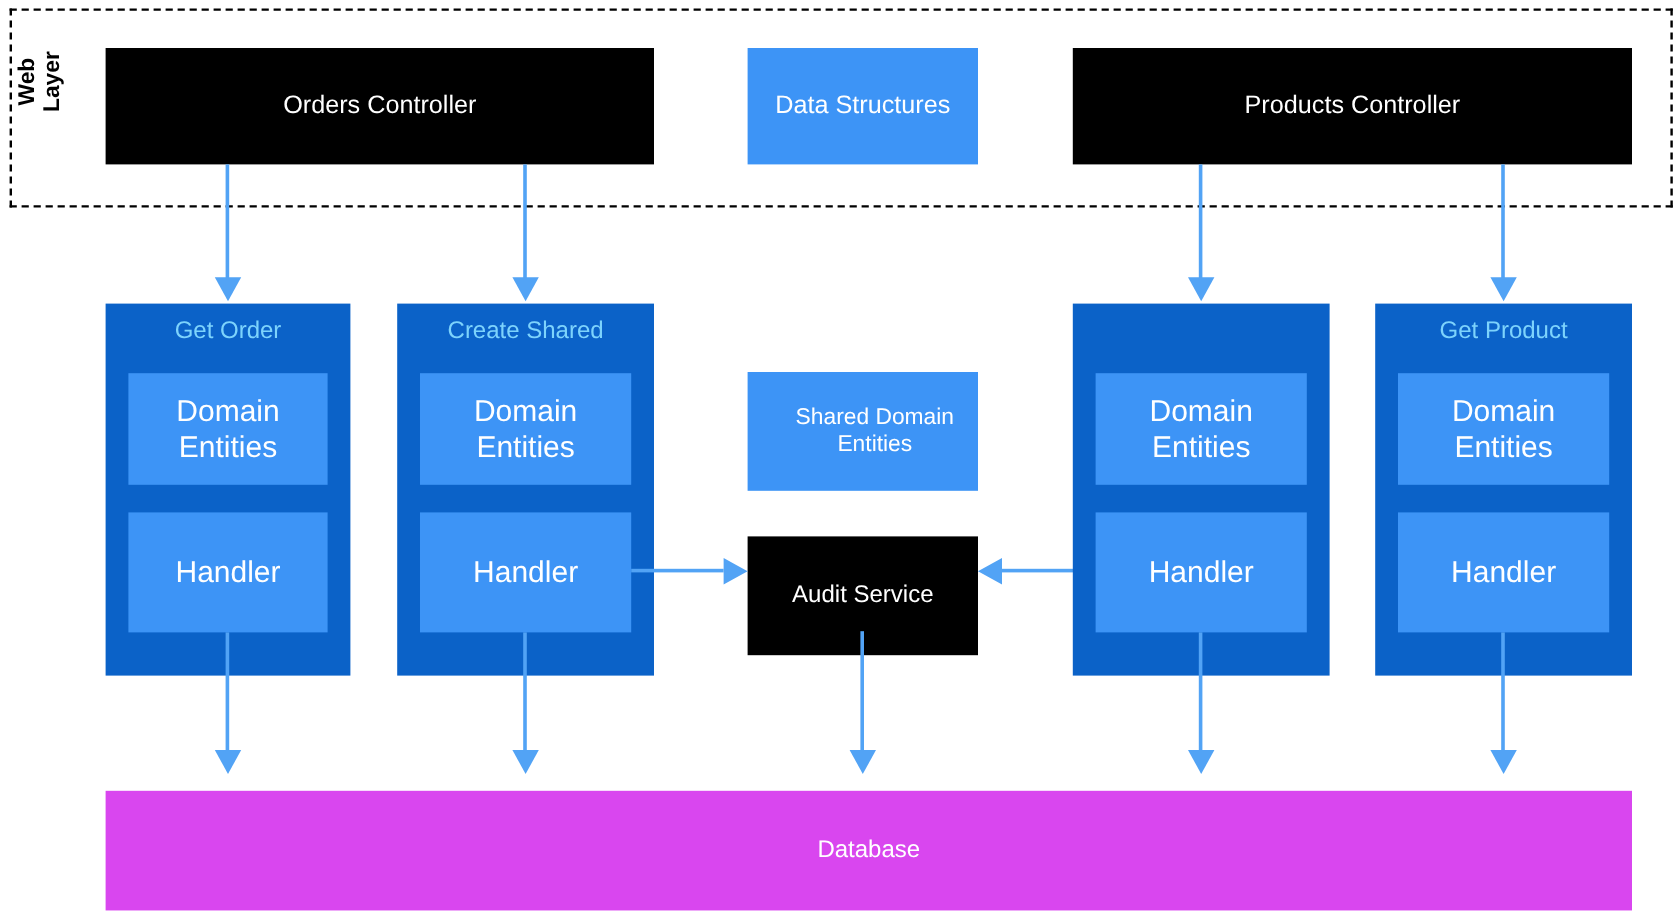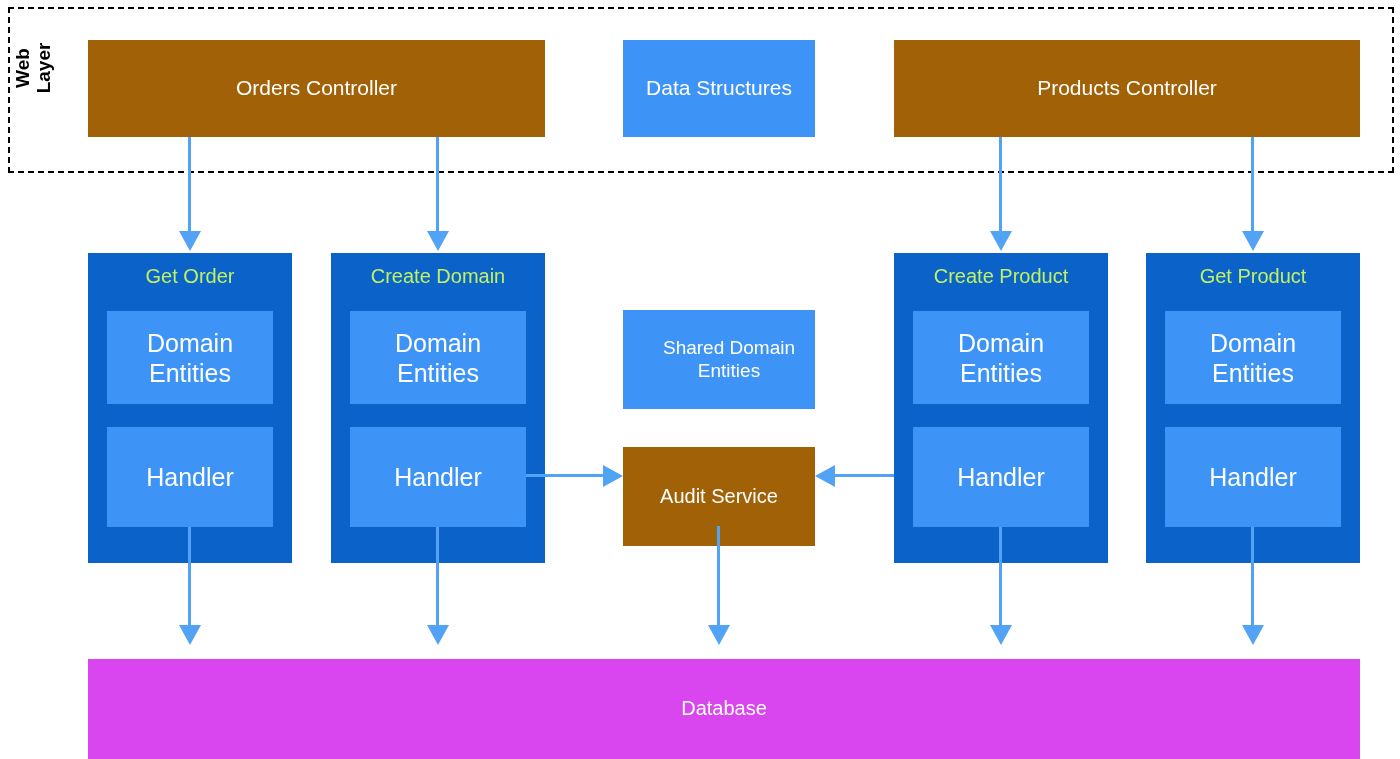--- a/index.html
+++ b/index.html
@@ -50,38 +50,38 @@
   
   .node {
     display: flex;
     align-items: center;
     justify-content: center;
     text-align: center;
     color: #ffffff;
     line-height: 1.18;
     white-space: pre-line;
   }
-  .node-dark  { background: #a16207; }
+  .node-dark  { background: #000000; }
   .node-light { background: #3d94f6; }
   .node-green { background: #d946ef; }
 
   .controller { font-size: 21px; }
   .db-label   { font-size: 20px; }
 
   
   .usecase {
     background: #0b62c8;
   }
   .usecase-title {
     position: absolute;
     left: 0;
     top: 12px;
     width: 100%;
     text-align: center;
-    color: #bef264;
+    color: #7dd3fc;
     font-size: 20px;
   }
   .inner-box {
     position: absolute;
     background: #3d94f6;
     color: #ffffff;
     display: flex;
     align-items: center;
     justify-content: center;
     text-align: center;
@@ -151,39 +151,38 @@
   <div class="abs arrow-down" style="left:1242px; top:231px;"></div>
 
   <div class="abs usecase" style="left:88px; top:253px; width:204px; height:310px;">
     <div class="usecase-title">Get Order</div>
     <div class="inner-box" style="left:19px; top:58px; width:166px; height:93px;">Domain
 Entities</div>
     <div class="inner-box" style="left:19px; top:174px; width:166px; height:100px;">Handler</div>
   </div>
 
   <div class="abs usecase" style="left:331px; top:253px; width:214px; height:310px;">
-    <div class="usecase-title">Create Domain</div>
+    <div class="usecase-title">Create Shared</div>
     <div class="inner-box" style="left:19px; top:58px; width:176px; height:93px;">Domain
 Entities</div>
     <div class="inner-box" style="left:19px; top:174px; width:176px; height:100px;">Handler</div>
   </div>
 
   <div class="abs node node-light" style="left:623px; top:310px; width:192px; height:99px; font-size:19px;padding-left:20px;">Shared Domain
 Entities</div>
 
   <div class="abs node node-dark" style="left:623px; top:427px; width:192px; height:99px; font-size:20px;margin-top:20px;">Audit Service</div>
 
   <div class="abs hline" style="left:526px; top:474px; width:77px;"></div>
   <div class="abs arrow-right" style="left:603px; top:465px;"></div>
 
   <div class="abs hline" style="left:835px; top:474px; width:77px;"></div>
   <div class="abs arrow-left" style="left:815px; top:465px;"></div>
 
   <div class="abs usecase" style="left:894px; top:253px; width:214px; height:310px;">
-    <div class="usecase-title">Create Product</div>
     <div class="inner-box" style="left:19px; top:58px; width:176px; height:93px;">Domain
 Entities</div>
     <div class="inner-box" style="left:19px; top:174px; width:176px; height:100px;">Handler</div>
   </div>
 
   <div class="abs usecase" style="left:1146px; top:253px; width:214px; height:310px;padding-left:16px;">
     <div class="usecase-title">Get Product</div>
     <div class="inner-box" style="left:19px; top:58px; width:176px; height:93px;">Domain
 Entities</div>
     <div class="inner-box" style="left:19px; top:174px; width:176px; height:100px;">Handler</div>

